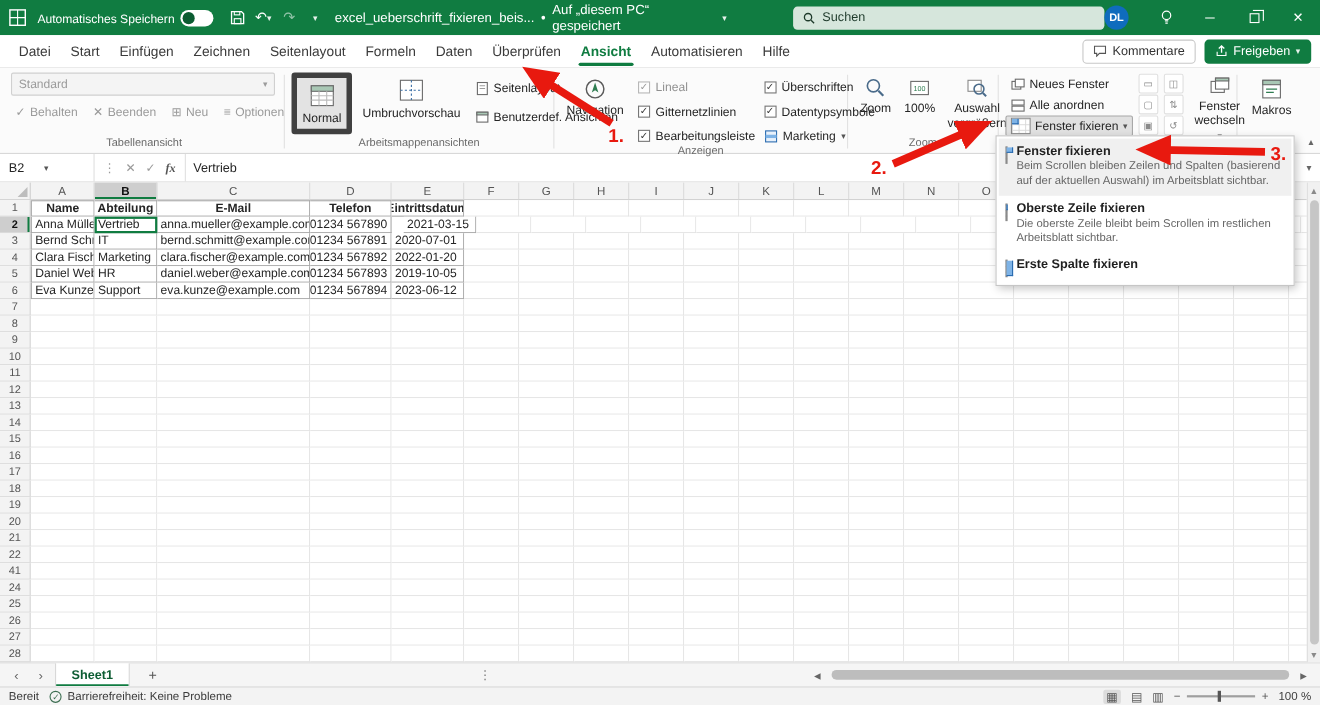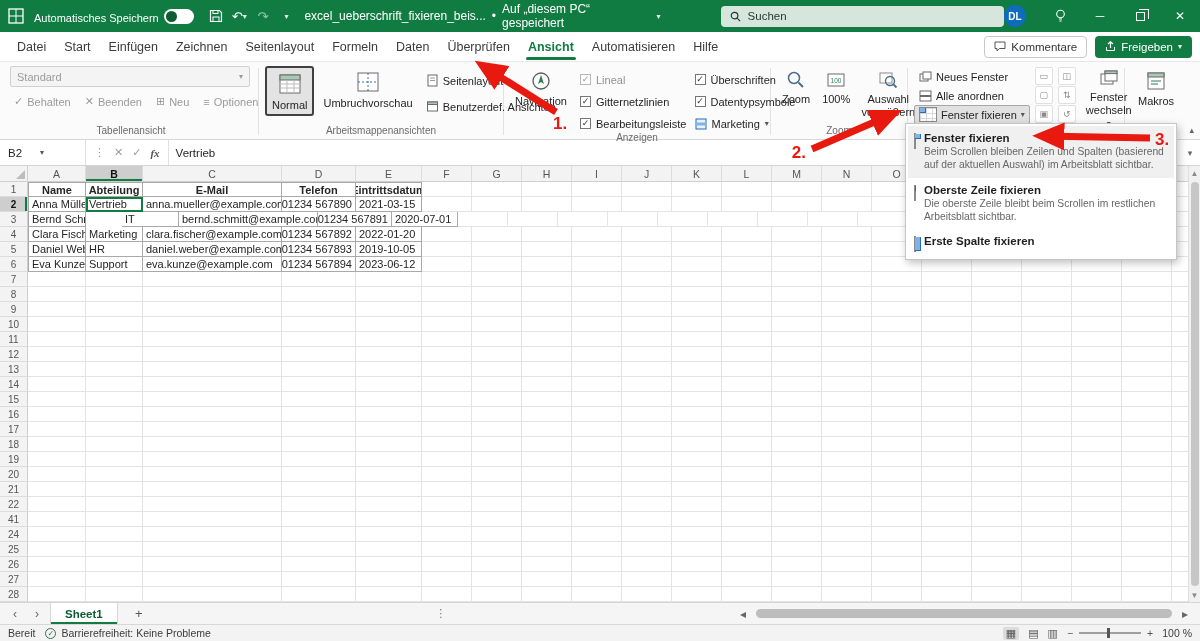--- a/index.html
+++ b/index.html
@@ -37,21 +37,21 @@
   .ribbon{height:78px;background:#fbfbfb;border-bottom:1px solid #d8d8d8;display:flex;align-items:stretch;padding:2px 4px 0 6px;position:relative;}
   .rgroup{display:flex;flex-direction:column;position:relative;padding:2px 4px 1px 4px;}
   .rgroup .glabel{margin-top:auto;text-align:center;font-size:10px;color:#6a6a6a;padding:1px 0 2px;}
   .gsep{width:1px;background:#e2e2e2;margin:4px 2px;}
   .dim-ctl{color:#9b9b9b;}
   .combo{width:240px;height:21px;border:1px solid #d0d0d0;background:#f4f4f4;border-radius:2px;color:#9b9b9b;font-size:11px;display:flex;align-items:center;padding:0 6px;}
   .combo .car{margin-left:auto;font-size:8px;}
   .smallbtn-row{display:flex;gap:6px;margin-top:6px;}
   .sbtn{display:flex;align-items:center;gap:4px;font-size:11px;padding:2px 4px;border-radius:2px;white-space:nowrap;}
   .bigbtn{display:flex;flex-direction:column;align-items:center;justify-content:flex-start;gap:3px;font-size:11px;padding:4px 5px 2px;border-radius:3px;text-align:center;line-height:1.15;}
-  .bigbtn.sel{background:#e3e3e3;border:2px solid #404040;}
+  .bigbtn.sel{background:#e3e3e3;border:5px solid #404040;}
   .vstack{display:flex;flex-direction:column;justify-content:flex-start;gap:7px;padding-top:6px;}
   .chkrow{display:flex;align-items:center;gap:5px;font-size:11px;white-space:nowrap;height:15px;}
   .cb{width:11px;height:11px;border:1px solid #767676;background:#fff;font-size:9px;line-height:9px;text-align:center;color:#333;flex:0 0 auto;}
   .chkrow.dim{opacity:.5;}
   .car8{font-size:8px;color:#555;}
   .winbtn{display:flex;align-items:center;gap:4px;font-size:11px;height:19px;padding:0 4px;border-radius:2px;border:1px solid transparent;white-space:nowrap;}
   .winbtn.open{background:#e1e1e1;border-color:#a8a8a8;}
   .minibtn{width:18px;height:18px;border:1px solid #e0e0e0;border-radius:2px;display:flex;align-items:center;justify-content:center;color:#8a8a8a;font-size:9px;background:#fff;}
   .ribbon-collapse{position:absolute;right:6px;bottom:4px;color:#666;font-size:9px;}
 
@@ -494,42 +494,42 @@
         <div class="cell" style="width: 50px;"></div>
         <div class="cell" style="width: 50px;"></div>
         <div class="cell" style="width: 50px;"></div>
       </div>
       <div class="grid-row">
         <div class="row-h sel">2</div>
         <div class="cell tbl cfirst" style="width: 58px;">Anna Müller</div>
         <div class="cell tbl selected" style="width: 57px;">Vertrieb</div>
         <div class="cell tbl" style="width: 139px;">anna.mueller@example.com</div>
         <div class="cell right tbl" style="width: 74px;">01234 567890</div>
-        <div class="cell tbl" style="width: 66px;">2021-03-15</div>
+        <div class="cell tbl" style="width: 66px; margin-left: 11px;">2021-03-15</div>
         <div class="cell" style="width: 50px;"></div>
         <div class="cell" style="width: 50px;"></div>
         <div class="cell" style="width: 50px;"></div>
         <div class="cell" style="width: 50px;"></div>
         <div class="cell" style="width: 50px;"></div>
         <div class="cell" style="width: 50px;"></div>
         <div class="cell" style="width: 50px;"></div>
         <div class="cell" style="width: 50px;"></div>
         <div class="cell" style="width: 50px;"></div>
         <div class="cell" style="width: 50px;"></div>
         <div class="cell" style="width: 50px;"></div>
         <div class="cell" style="width: 50px;"></div>
         <div class="cell" style="width: 50px;"></div>
         <div class="cell" style="width: 50px;"></div>
         <div class="cell" style="width: 50px;"></div>
         <div class="cell" style="width: 50px;"></div>
       </div>
       <div class="grid-row">
         <div class="row-h">3</div>
         <div class="cell tbl cfirst" style="width: 58px;">Bernd Schmitt</div>
-        <div class="cell tbl" style="width: 57px; margin-left: 36px;">IT</div>
+        <div class="cell tbl" style="width: 57px;">IT</div>
         <div class="cell tbl" style="width: 139px;">bernd.schmitt@example.com</div>
         <div class="cell right tbl" style="width: 74px;">01234 567891</div>
         <div class="cell tbl" style="width: 66px;">2020-07-01</div>
         <div class="cell" style="width: 50px;"></div>
         <div class="cell" style="width: 50px;"></div>
         <div class="cell" style="width: 50px;"></div>
         <div class="cell" style="width: 50px;"></div>
         <div class="cell" style="width: 50px;"></div>
         <div class="cell" style="width: 50px;"></div>
         <div class="cell" style="width: 50px;"></div>

